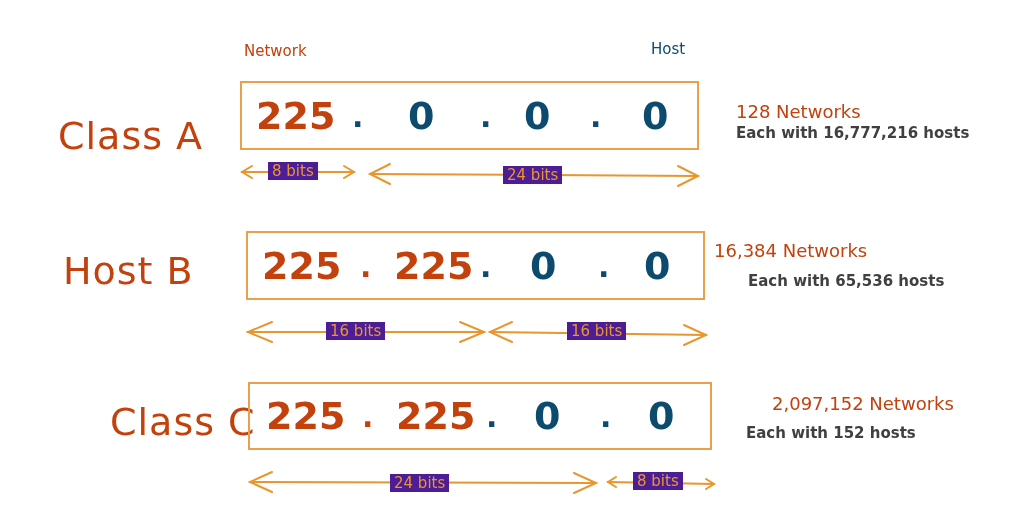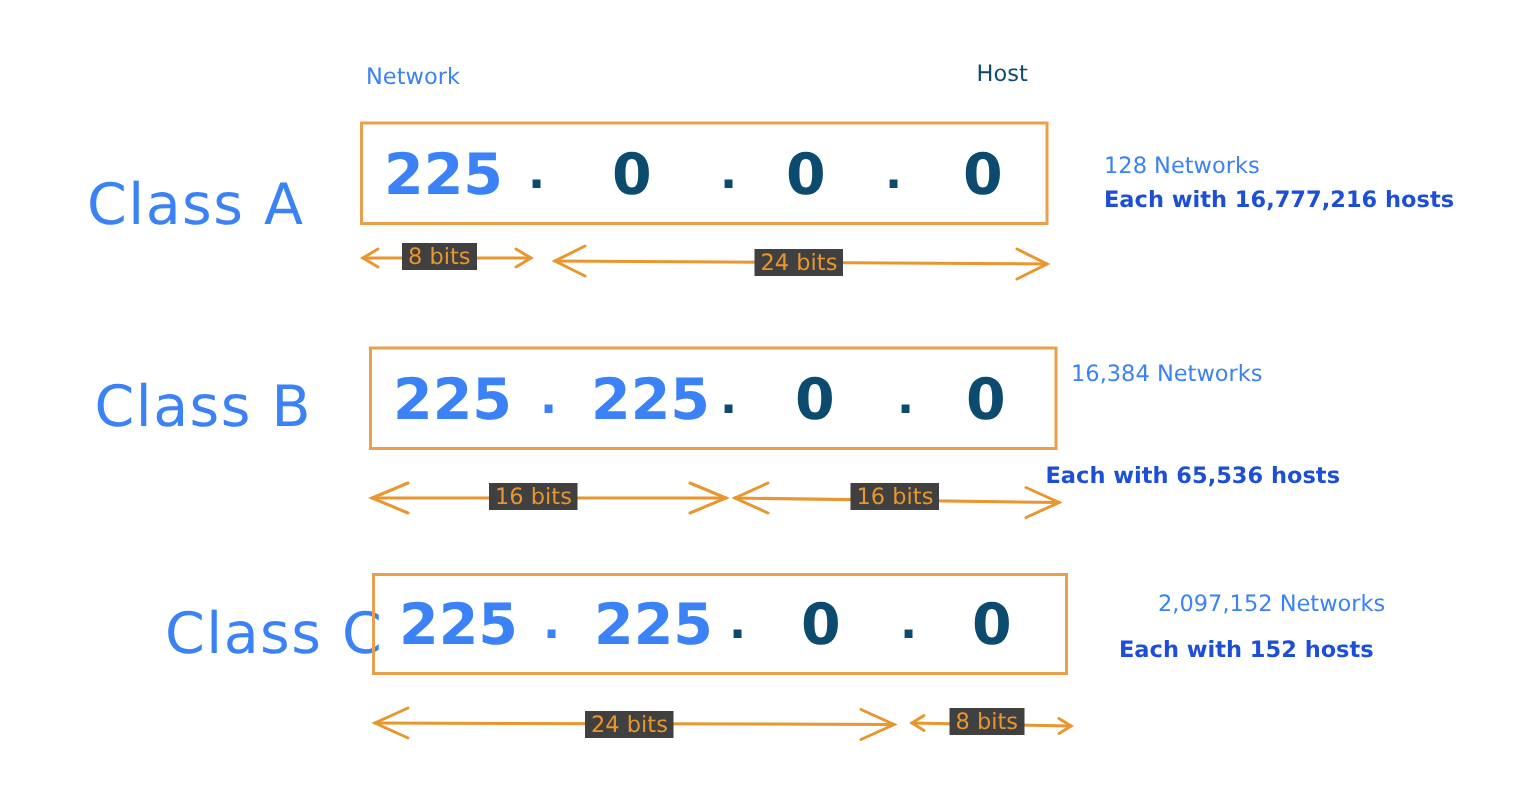--- a/index.html
+++ b/index.html
@@ -1,29 +1,29 @@
 <!DOCTYPE html>
 <html><head>
 <meta charset="utf-8">
 <style>
   html, body { margin:0; padding:0; background:#ffffff; }
   body { width:1024px; height:530px; position:relative; overflow:hidden;
          font-family:"DejaVu Sans", sans-serif; color:#1e1e1e; }
   .abs { position:absolute; }
-  .black { color:#3b82f6;text-align:right; }
+  .black { color:#c2410c;text-align:right; }
   .orange { color:#0c4a6e; }
   .header-label { font-size:15px; }
   .class-label { font-size:38px; letter-spacing:1px; }
   .ip-box { border:2px solid #eaa04a; box-sizing:border-box; }
   .octet { position:absolute; font-size:38px; font-weight:bold; top:50%; transform:translateY(-50%); }
   .dot { position:absolute; font-size:30px; font-weight:bold; top:50%; transform:translateY(-50%); }
-  .info-net { font-size:15px; }
-  .info-host { font-size:15px; color:#1d4ed8; font-weight:bold; }
+  .info-net { font-size:18px; }
+  .info-host { font-size:15px; color:#404040; font-weight:bold; }
   svg.arrows { position:absolute; left:0; top:0; }
-  .bits-label { font-size:15px; color:#e8962e; background:#404040; padding:0 4px; }
+  .bits-label { font-size:15px; color:#e8962e; background:#4c1d95; padding:0 4px; }
 </style>
 </head>
 <body>
 
 <div class="abs header-label black" style="left:244px; top:42px;">Network</div>
 <div class="abs header-label orange" style="left:651px; top:40px;">Host</div>
 
 <svg class="arrows" width="1024" height="530">
   <g stroke="#e8962e" stroke-width="2" fill="none" stroke-linecap="round">
 
@@ -61,34 +61,34 @@
   <span class="dot orange" style="left:238px;">.</span>
   <span class="octet orange" style="left:282px;">0</span>
   <span class="dot orange" style="left:348px;">.</span>
   <span class="octet orange" style="left:400px;">0</span>
 </div>
 <div class="abs bits-label" style="left:268px; top:162px;">8 bits</div>
 <div class="abs bits-label" style="left:503px; top:166px;">24 bits</div>
 <div class="abs info-net black" style="left:736px; top:101px;">128 Networks</div>
 <div class="abs info-host" style="left:736px; top:124px;">Each with 16,777,216 hosts</div>
 
-<div class="abs class-label black" style="left:63px; top:249px;">Class B</div>
+<div class="abs class-label black" style="left:63px; top:249px;">Host B</div>
 <div class="abs ip-box" style="left:246px; top:231px; width:459px; height:69px;">
   <span class="octet black" style="left:14px;">225</span>
   <span class="dot black" style="left:112px;">.</span>
   <span class="octet black" style="left:146px;">225</span>
   <span class="dot orange" style="left:232px;">.</span>
   <span class="octet orange" style="left:282px;">0</span>
   <span class="dot orange" style="left:350px;">.</span>
   <span class="octet orange" style="left:396px;">0</span>
 </div>
 <div class="abs bits-label" style="left:326px; top:322px;">16 bits</div>
 <div class="abs bits-label" style="left:567px; top:322px;">16 bits</div>
 <div class="abs info-net black" style="left:714px; top:240px;">16,384 Networks</div>
-<div class="abs info-host" style="left:697px; top:272px;margin-top:36px;">Each with 65,536 hosts</div>
+<div class="abs info-host" style="left:748px; top:272px;">Each with 65,536 hosts</div>
 
 <div class="abs class-label black" style="left:70px; top:400px;margin-left:40px;">Class C</div>
 <div class="abs ip-box" style="left:248px; top:382px; width:464px; height:68px;">
   <span class="octet black" style="left:16px;">225</span>
   <span class="dot black" style="left:112px;">.</span>
   <span class="octet black" style="left:146px;">225</span>
   <span class="dot orange" style="left:236px;">.</span>
   <span class="octet orange" style="left:284px;">0</span>
   <span class="dot orange" style="left:350px;">.</span>
   <span class="octet orange" style="left:398px;">0</span>

